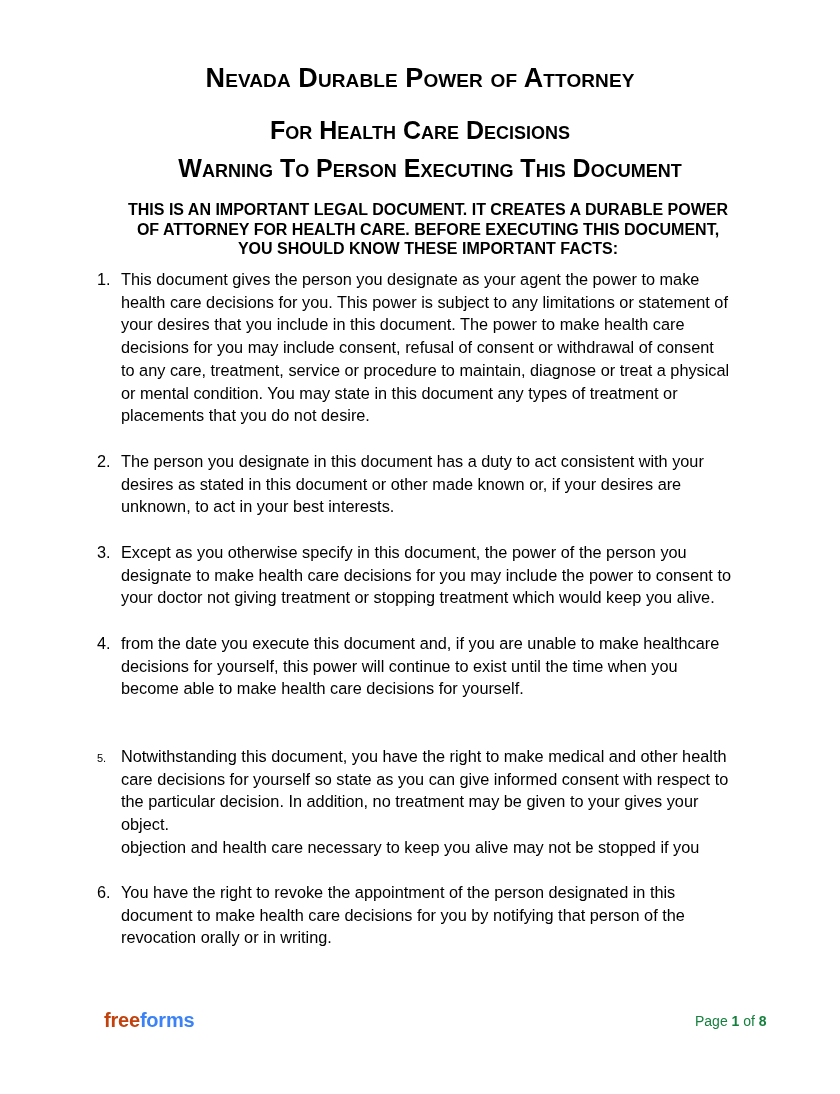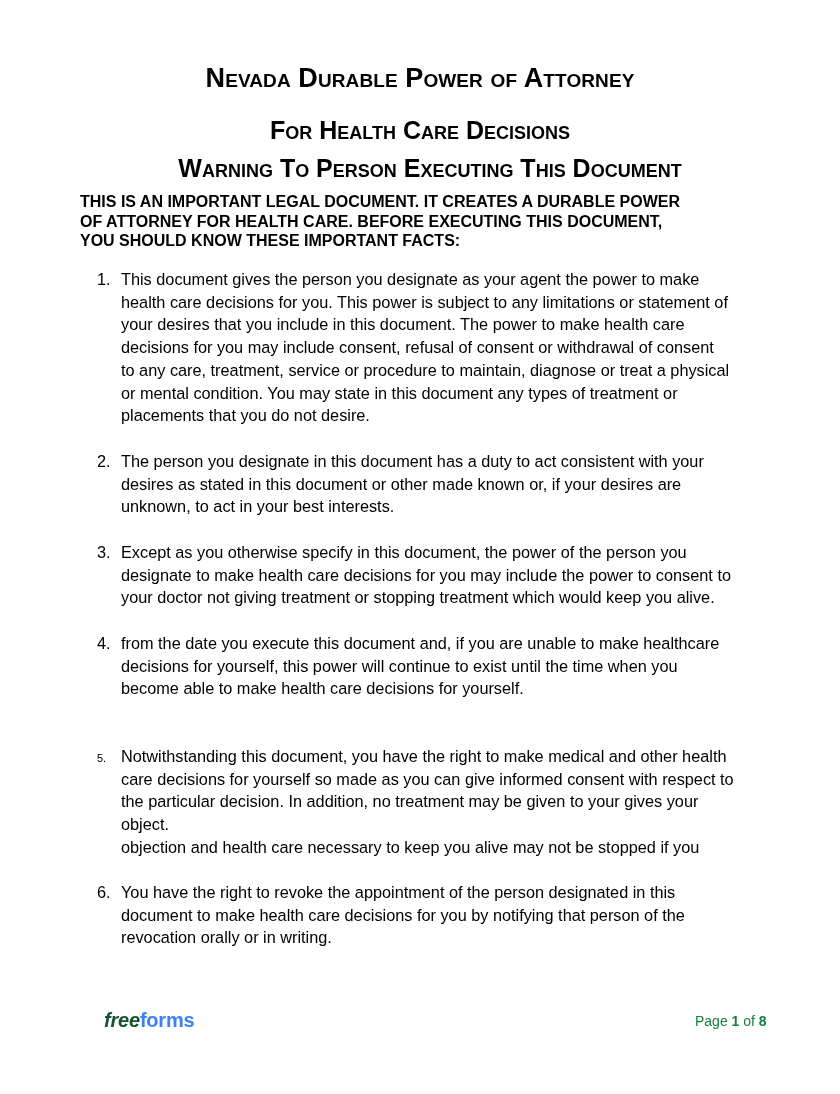--- a/index.html
+++ b/index.html
@@ -47,24 +47,25 @@
       top: 152px;
       font-size: 25px;
       line-height: 32px;
       margin-left: 10px;
     }
     .intro {
       position: absolute;
       left: 80px;
       top: 192px;
       width: 680px;
+      text-align: center;
       font-weight: bold;
       font-size: 16px;
       line-height: 19.5px;
-      margin: 0;
+      margin: 8px;
     }
     .intro span { display: block; white-space: nowrap; }
     .list {
       position: absolute;
       left: 0;
       top: 268px;
       width: 840px;
       margin: 0;
       padding: 0;
       list-style: none;
@@ -97,21 +98,21 @@
     .footer-logo {
       position: absolute;
       left: 104px;
       top: 1008px;
       font-size: 20px;
       font-weight: bold;
       line-height: 24px;
       letter-spacing: -0.2px;
       white-space: nowrap;
     }
-    .logo-free { color: #14532d; font-style: italic; }
+    .logo-free { color: #c2410c; }
     .logo-forms { color: #3b82f6; }
     .footer-page {
       position: absolute;
       left: 695px;
       top: 1012px;
       font-size: 14px;
       line-height: 18px;
       white-space: nowrap;
       color: #15803d;
     }
@@ -171,21 +172,21 @@
         <span>from the date you execute this document and, if you are unable to make healthcare</span>
         <span>decisions for yourself, this power will continue to exist until the time when you</span>
         <span>become able to make health care decisions for yourself.</span>
       </div>
     </li>
 
     <li class="item" style="top:477px;">
       <span class="num small">5.</span>
       <div class="txt">
         <span>Notwithstanding this document, you have the right to make medical and other health</span>
-        <span>care decisions for yourself so made as you can give informed consent with respect to</span>
+        <span>care decisions for yourself so state as you can give informed consent with respect to</span>
         <span>the particular decision.  In addition, no treatment may be given to your gives your</span>
         <span>object.</span>
         <span>objection and health care necessary to keep you alive may not be stopped if you</span>
       </div>
     </li>
 
     <li class="item" style="top:613px;">
       <span class="num">6.</span>
       <div class="txt">
         <span>You have the right to revoke the appointment of the person designated in this</span>

